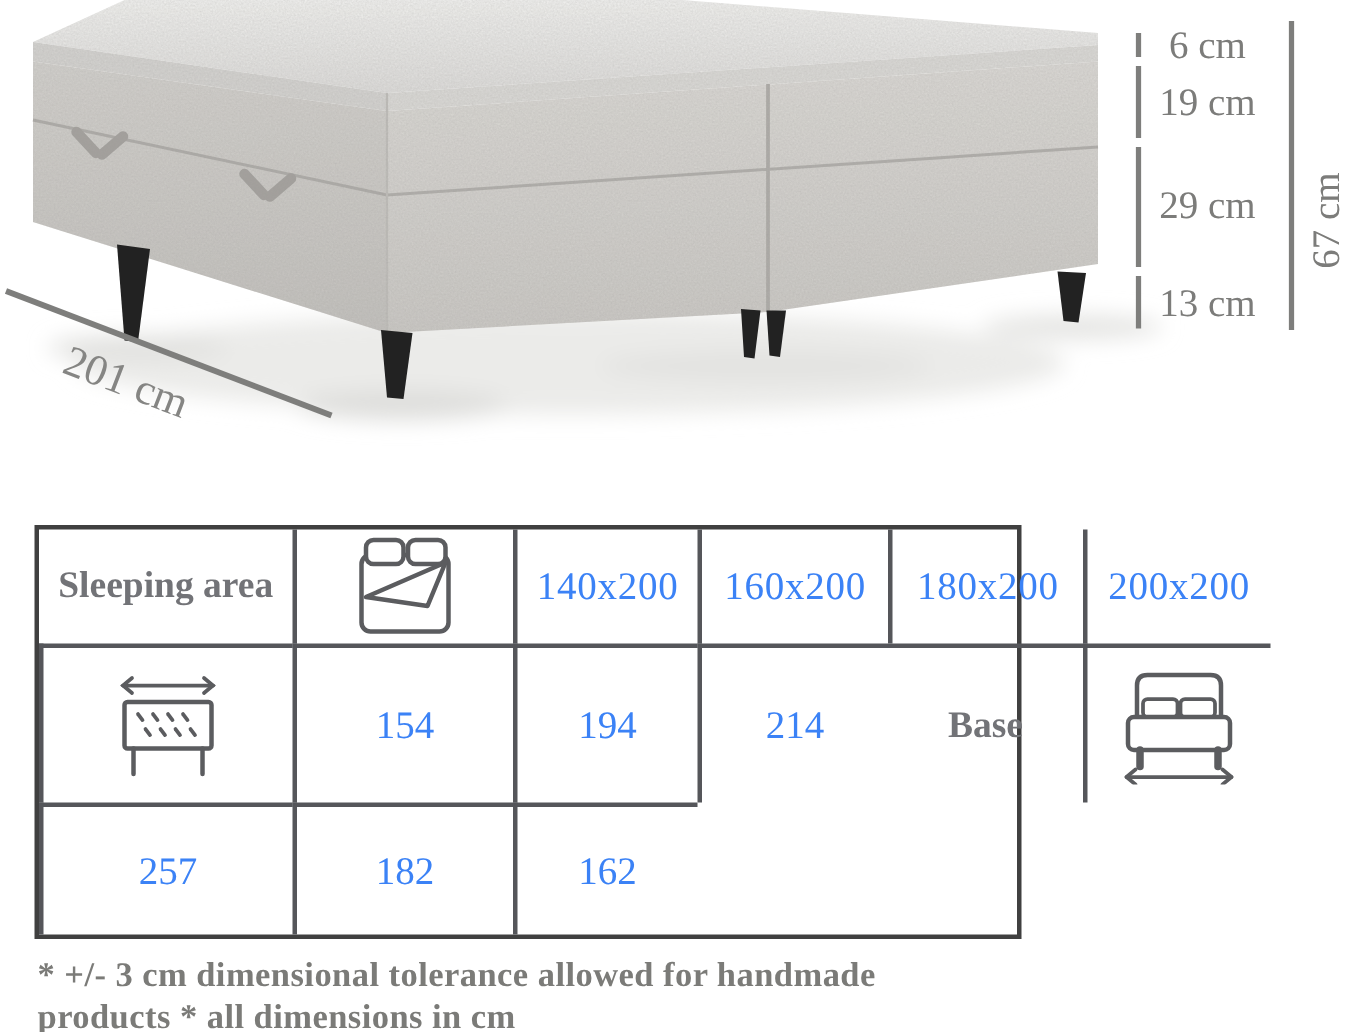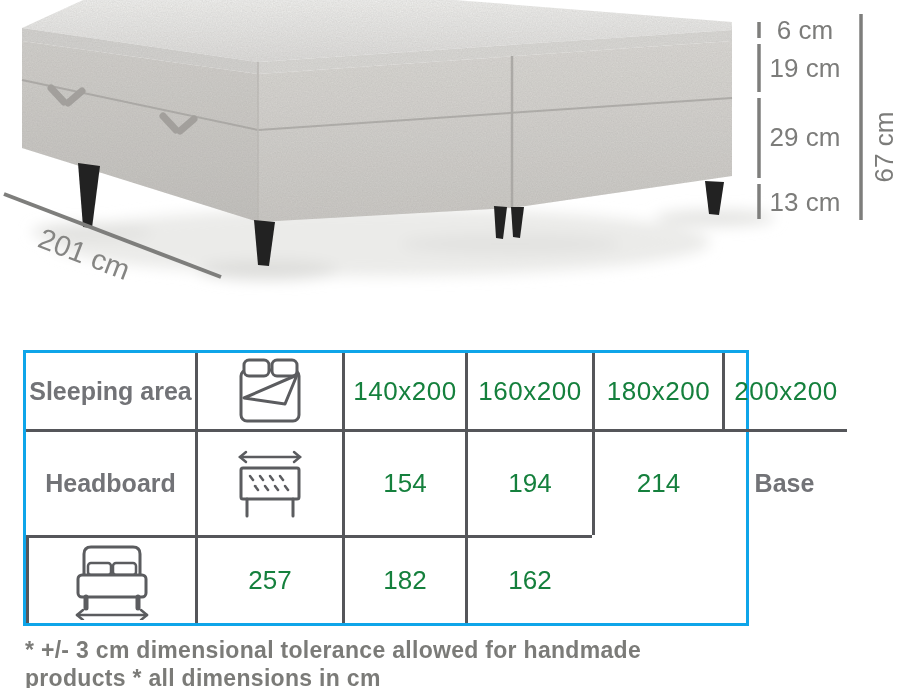--- a/index.html
+++ b/index.html
@@ -1,35 +1,35 @@
 <!DOCTYPE html>
 <html><head>
 <meta charset="utf-8">
 <style>
   html,body{margin:0;padding:0;background:#fff;}
   .stage{
     position:relative;width:898px;height:688px;background:#ffffff;overflow:hidden;
-    font-family:Liberation Sans, sans-serif;
+    font-family:Liberation Serif, serif;
   }
   .bed-svg{position:absolute;left:0;top:0;}
   .dim-label{font-size:26px;fill:#7c7c7a;font-weight:500;}
   .dim-label-big{font-size:29px;fill:#858583;font-weight:500;}
 
   
   .size-table{
-    position:absolute;left:23px;top:350px;width:726px;height:276px;
-    box-sizing:border-box;border:3px solid #0ea5e9;
+    position:absolute;left:23px;top:350px;width:658px;height:276px;
+    box-sizing:border-box;border:3px solid #404040;
     display:grid;
     grid-template-columns:169px 147px 123px 127px 130px 125px;
     grid-template-rows:76px 106px 88px;
   }
   .cell{
     box-sizing:border-box;display:flex;align-items:center;justify-content:center;
     border-left:3px solid #55565a;border-top:3px solid #55565a;
-    color:#15803d;font-size:26px;
+    color:#3b82f6;font-size:26px;
   }
   .cell.c0{border-left:none;}
   .cell.r0{border-top:none;}
   .cell.rowlabel{font-weight:600;color:#727377;font-size:25px;}
   .cell.sizehdr{font-weight:500;letter-spacing:0.5px;}
   .cell.val{font-weight:500;}
   .icon-svg{display:block;}
 
   .footnote{
     position:absolute;left:25px;top:636px;width:620px;
@@ -136,21 +136,20 @@
         <rect x="10" y="3" width="25" height="16" rx="5" fill="#fff"></rect>
         <rect x="38" y="3" width="25" height="16" rx="5" fill="#fff"></rect>
         <polygon points="63,18 10,41 51,47" fill="#fff"></polygon>
       </svg>
     </div>
     <div class="cell r0 sizehdr">140x200</div>
     <div class="cell r0 sizehdr">160x200</div>
     <div class="cell r0 sizehdr">180x200</div>
     <div class="cell r0 sizehdr">200x200</div>
 
-    <div class="cell c0 rowlabel">Headboard</div>
     <div class="cell">
       <svg class="icon-svg" width="78" height="72" viewBox="0 0 78 72" fill="none" stroke="#5b5c5f" stroke-width="3" stroke-linecap="round">
         <line x1="9" y1="9" x2="69" y2="9" stroke-width="2.5"></line>
         <polyline points="15,4 9,9 15,14" stroke-width="2.5"></polyline>
         <polyline points="63,4 69,9 63,14" stroke-width="2.5"></polyline>
         <rect x="10" y="20" width="58" height="31" rx="2" fill="#fff"></rect>
         <g stroke-width="2.5">
           <line x1="19" y1="28" x2="22" y2="32"></line>
             <line x1="29" y1="28" x2="32" y2="32"></line>
           <line x1="39" y1="28" x2="42" y2="32"></line>

